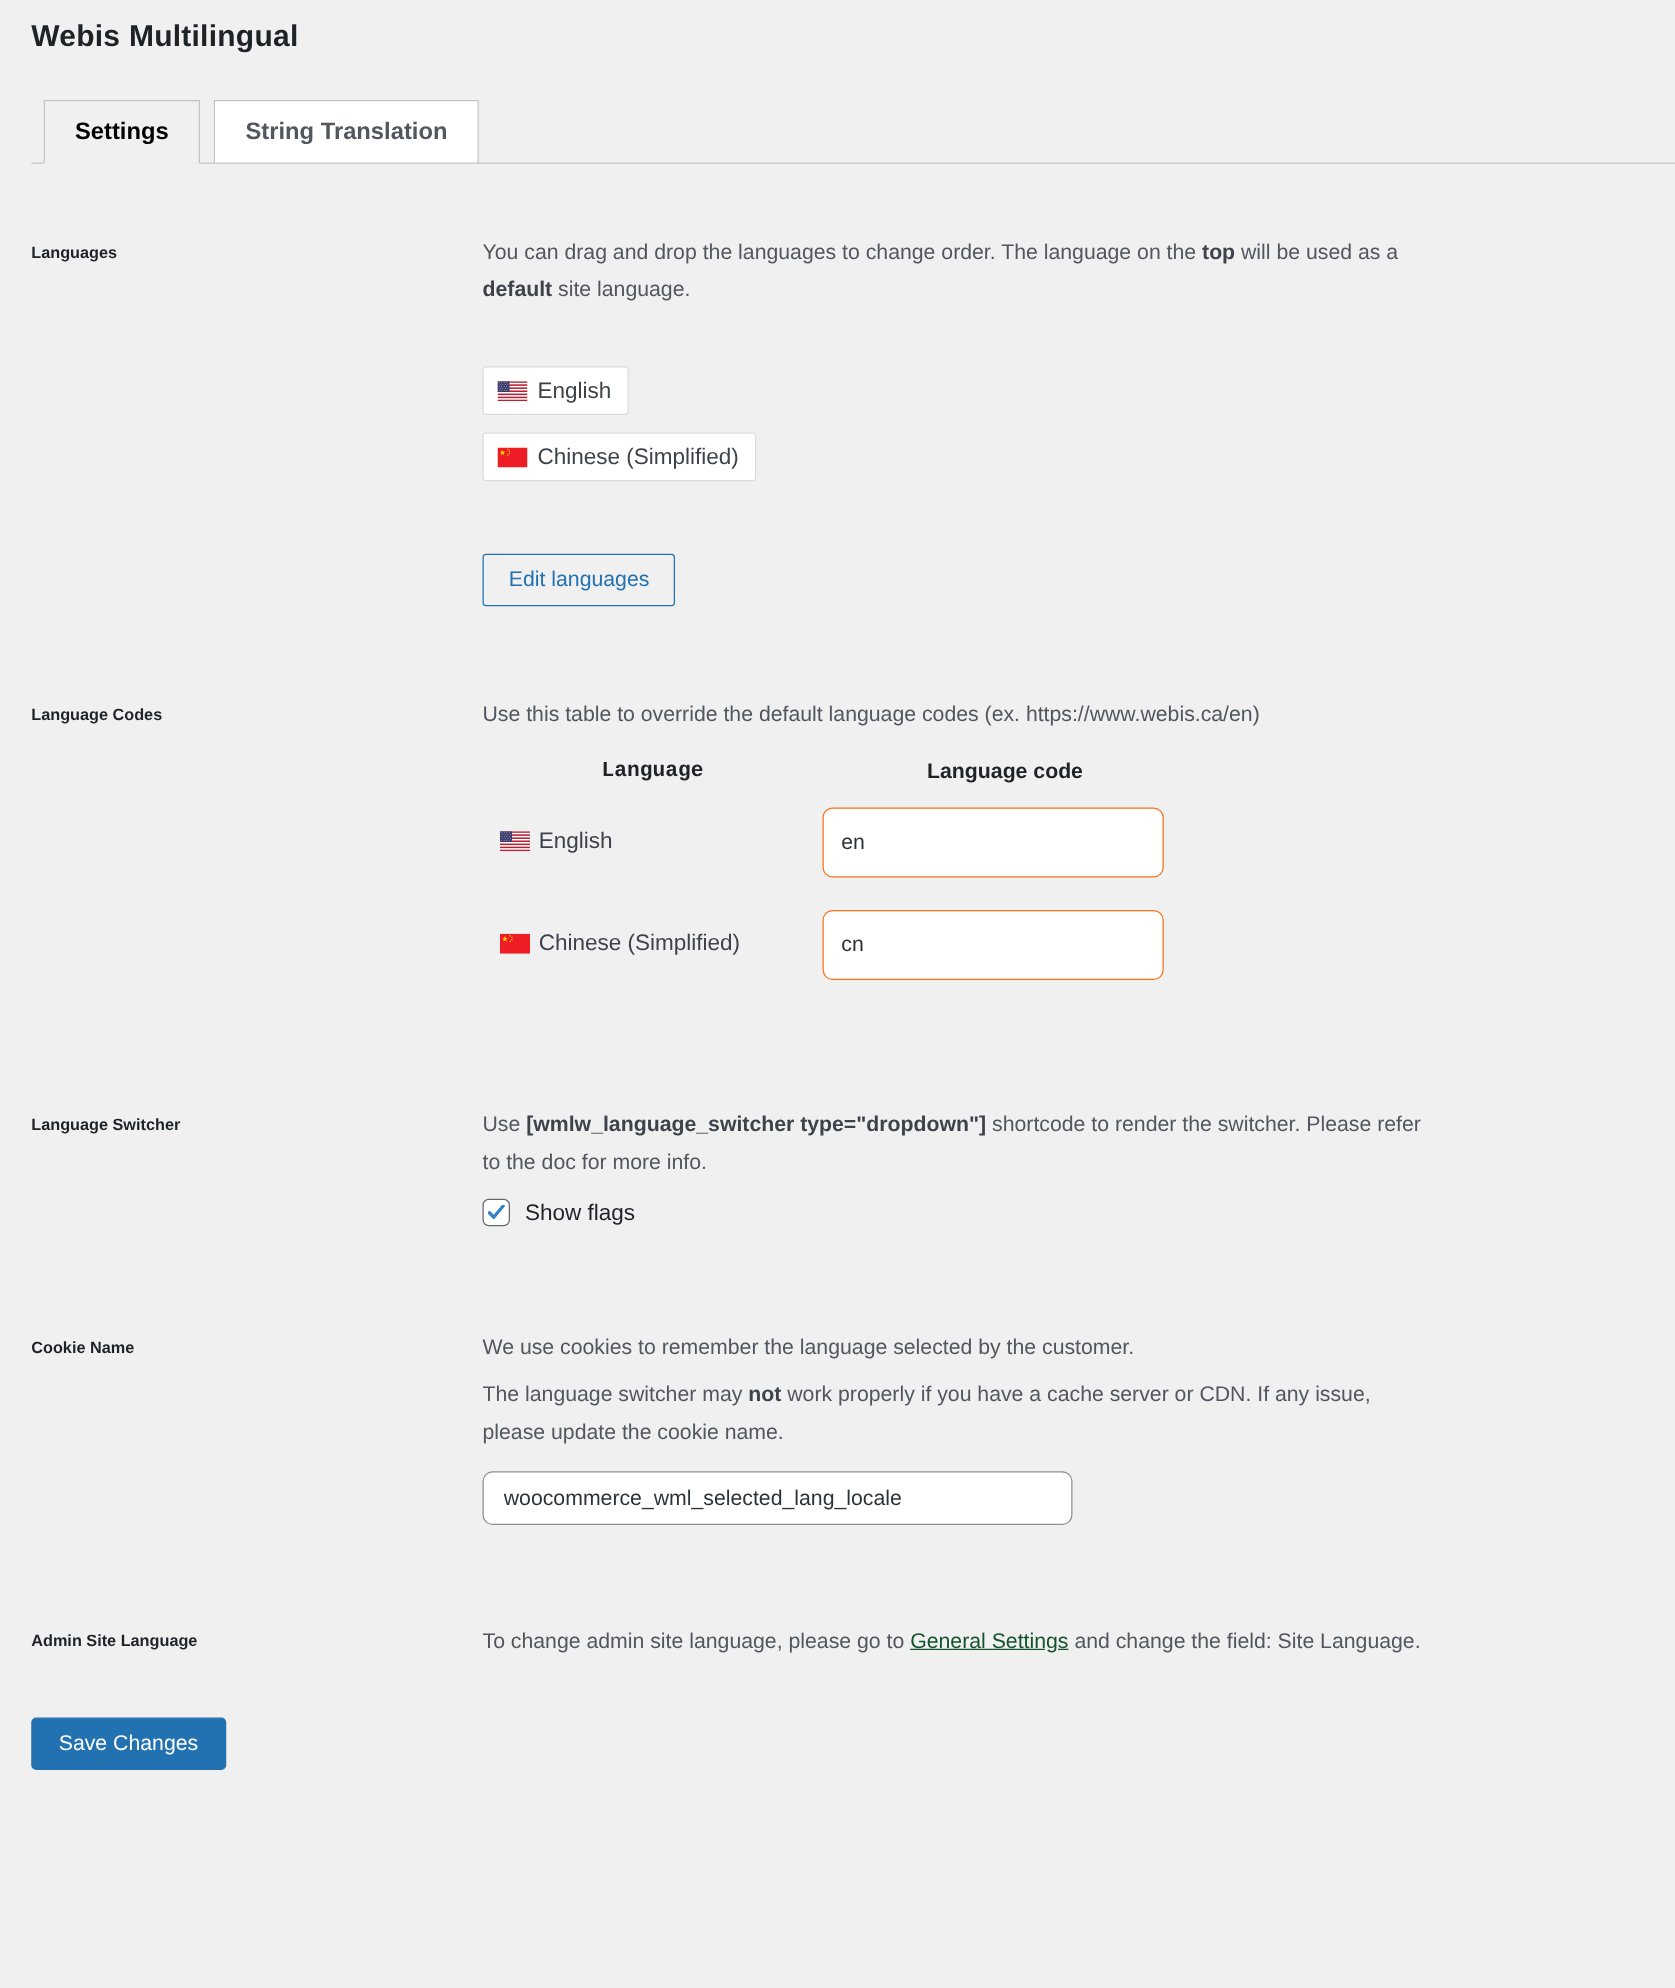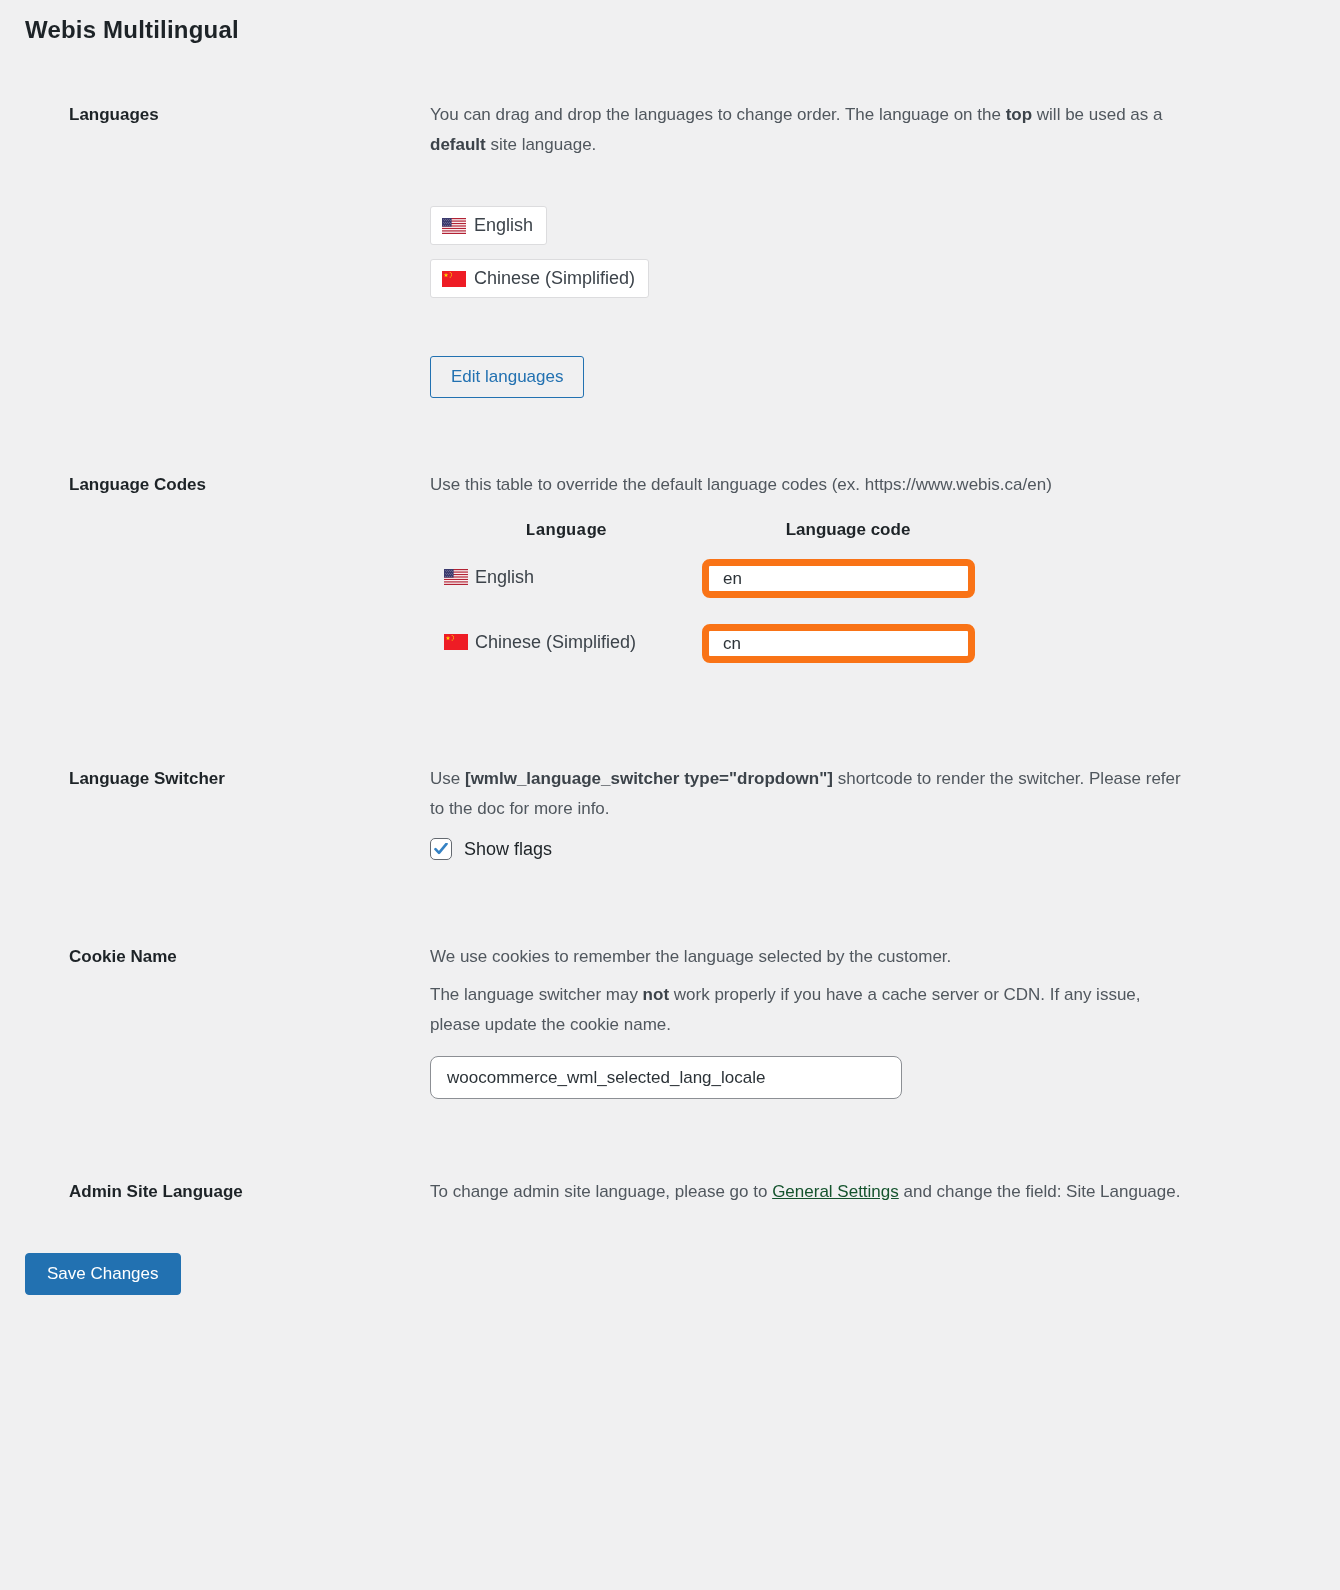--- a/index.html
+++ b/index.html
@@ -50,26 +50,25 @@
   
   .form-row { display: flex; align-items: flex-start; }
   .row-languages   { margin-top: 56px; }
   .row-codes       { margin-top: 72px; }
   .row-switcher    { margin-top: 88px; }
   .row-cookie      { margin-top: 82px; }
   .row-admin       { margin-top: 78px; }
 
   .row-label {
     flex: 0 0 319px;
-    font-size: 17px;
+    font-size: 13px;
     font-weight: 700;
     color: #1d2327;
     line-height: 26px;
     padding-top: 2px;
-    margin-left: 44px;
   }
   .row-content { flex: 1 1 auto; max-width: 780px; margin-left: 42px; }
 
   p.desc {
     font-size: 17px;
     line-height: 30px;
     color: #50575e;
     max-width: 762px;
   }
   p.desc strong, p.desc b { color: #3c434a; font-weight: 700; }
@@ -117,22 +116,22 @@
   .codes-table th.col-code { width: 292px; }
   .codes-table td { padding: 13px 0; vertical-align: middle; }
   .codes-table td.cell-lang {
     font-size: 18px;
     color: #3c434a;
     padding-left: 14px;
   }
   .lang-cell-inner { display: inline-flex; align-items: center; gap: 7px; }
   .code-input {
     width: 273px;
-    height: 39px;
-    border: 7px solid #f97316;
+    height: 56px;
+    border: 1px solid #f97316;
     border-radius: 8px;
     background: #ffffff;
     font-family: "Liberation Sans", sans-serif;
     font-size: 17px;
     color: #2c3338;
     padding: 0 14px;
   }
 
   
   .checkbox-row {
@@ -190,20 +189,24 @@
     cursor: pointer;
   }
 </style>
 </head>
 <body>
 
 <div class="wrap">
 
   <h1 class="page-title">Webis Multilingual</h1>
 
+  <nav class="nav-tab-wrapper">
+    <a class="nav-tab nav-tab-active">Settings</a>
+    <a class="nav-tab">String Translation</a>
+  </nav>
 
   
   <div class="form-row row-languages">
     <div class="row-label">Languages</div>
     <div class="row-content">
       <p class="desc"><span>You can drag and drop the languages to change order. The language on the </span><strong>top</strong><span> will be used as a </span><strong>default</strong><span> site language.</span></p>
 
       <div class="lang-list">
         <div class="lang-pill-row">
           <div class="lang-pill">

